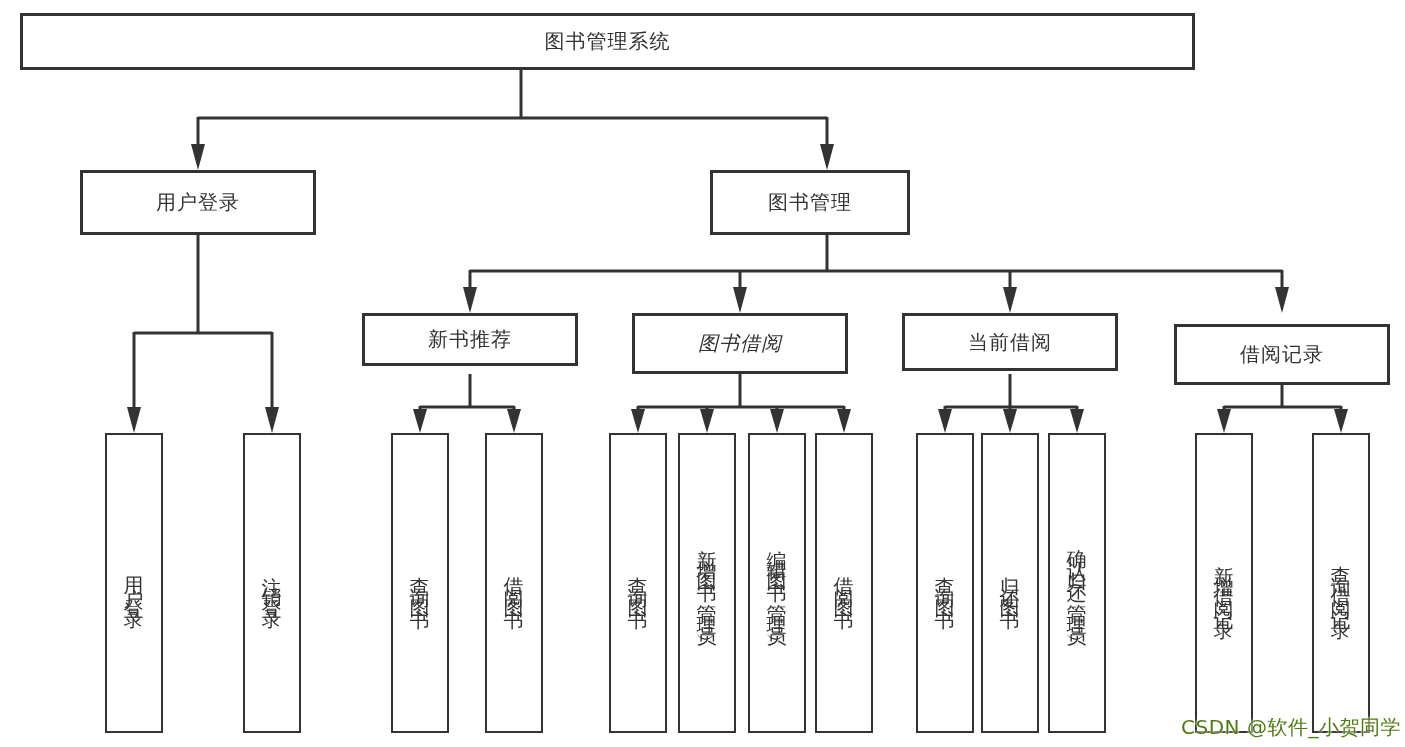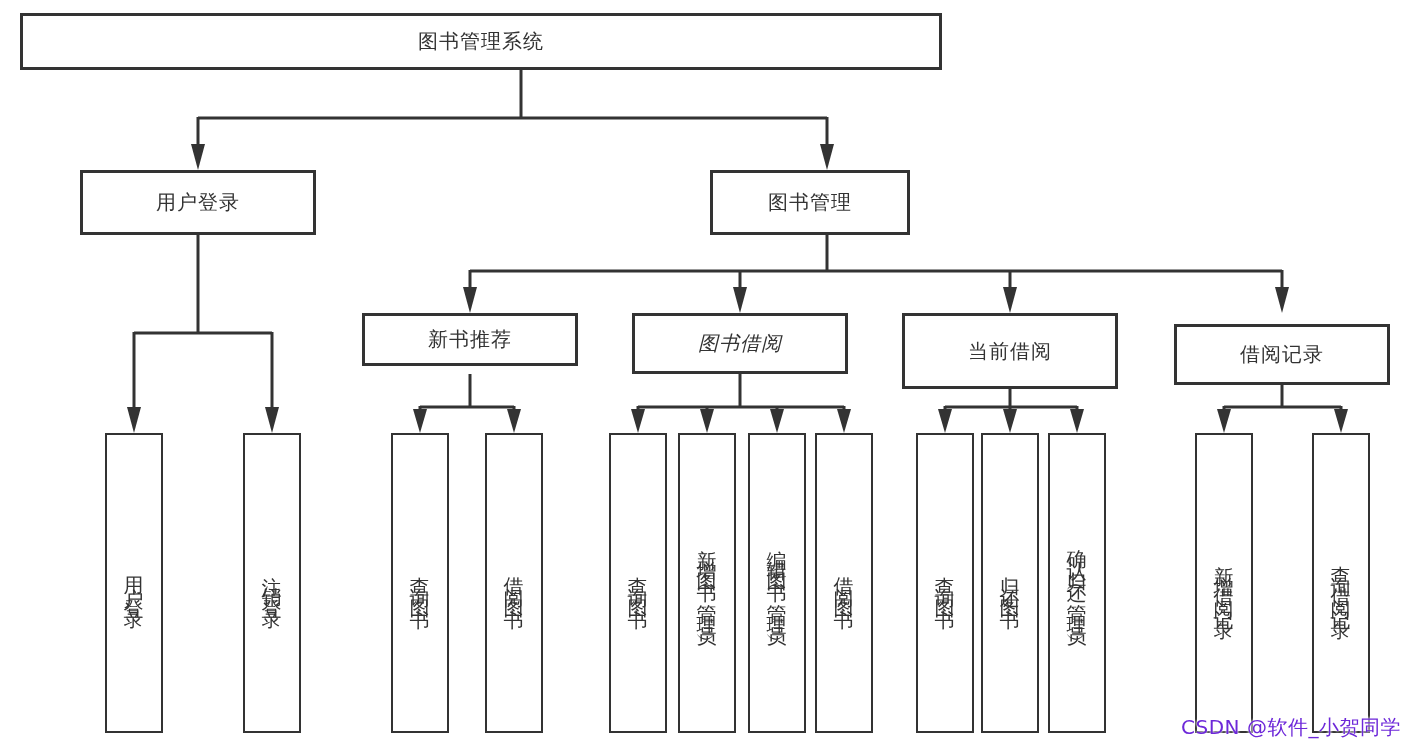--- a/index.html
+++ b/index.html
@@ -39,21 +39,21 @@
     text-orientation: mixed;
     font-size: 20px;
     letter-spacing: 11px;
     line-height: 1;
   }
   .watermark {
     position: absolute;
     left: 1181px;
     top: 714px;
     font-size: 20px;
-    color: #6d28d9;
+    color: #4d7c0f;
     letter-spacing: 0.5px;
     white-space: nowrap;
     text-shadow: 0 0 3px #ffffff, 0 0 3px #ffffff;
     z-index: 5;
   }
 </style>
 </head>
 <body>
 
 <div class="canvas">
@@ -124,28 +124,28 @@
 
       <polygon points="938,409 952,409 945,433"></polygon>
       <polygon points="1003,409 1017,409 1010,433"></polygon>
       <polygon points="1070,409 1084,409 1077,433"></polygon>
 
       <polygon points="1217,409 1231,409 1224,433"></polygon>
       <polygon points="1334,409 1348,409 1341,433"></polygon>
     </g>
   </svg>
 
-  <div class="box" style="left:20px; top:13px; width:922px; height:57px;">图书管理系统</div>
+  <div class="box" style="left:20px; top:13px; width:1175px; height:57px;">图书管理系统</div>
 
   <div class="box" style="left:80px; top:170px; width:236px; height:65px;">用户登录</div>
   <div class="box" style="left:710px; top:170px; width:200px; height:65px;">图书管理</div>
 
   <div class="box" style="left:362px; top:313px; width:216px; height:53px;">新书推荐</div>
   <div class="box" style="left:632px; top:313px; width:216px; height:61px;font-style:italic;">图书借阅</div>
-  <div class="box" style="left:902px; top:313px; width:216px; height:76px;">当前借阅</div>
+  <div class="box" style="left:902px; top:313px; width:216px; height:58px;">当前借阅</div>
   <div class="box" style="left:1174px; top:324px; width:216px; height:61px;font-family:Liberation Serif, serif;">借阅记录</div>
 
   <div class="box leaf" style="left:105px; top:433px; width:58px; height:300px;">
     <span class="vtext">用户登录</span>
   </div>
   <div class="box leaf" style="left:243px; top:433px; width:58px; height:300px;">
     <span class="vtext">注销登录</span>
   </div>
 
   <div class="box leaf" style="left:391px; top:433px; width:58px; height:300px;">

